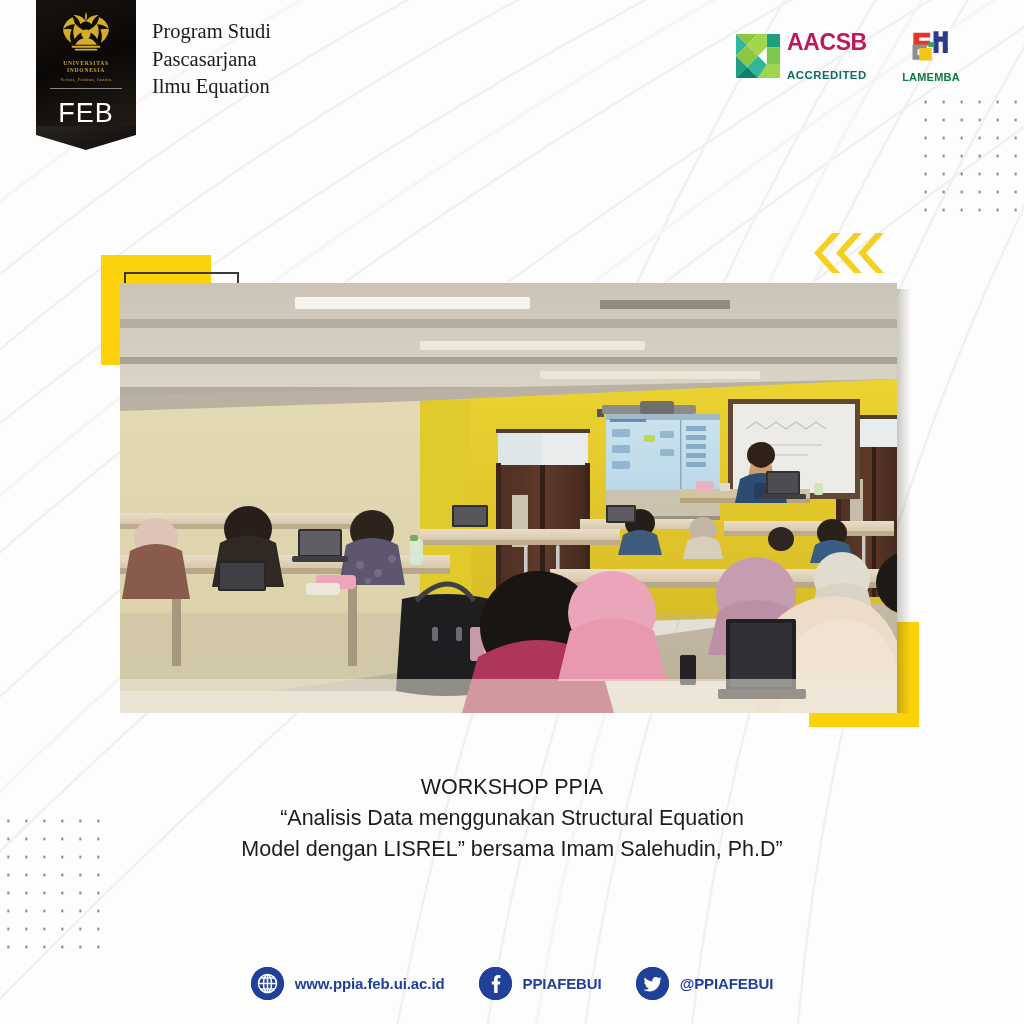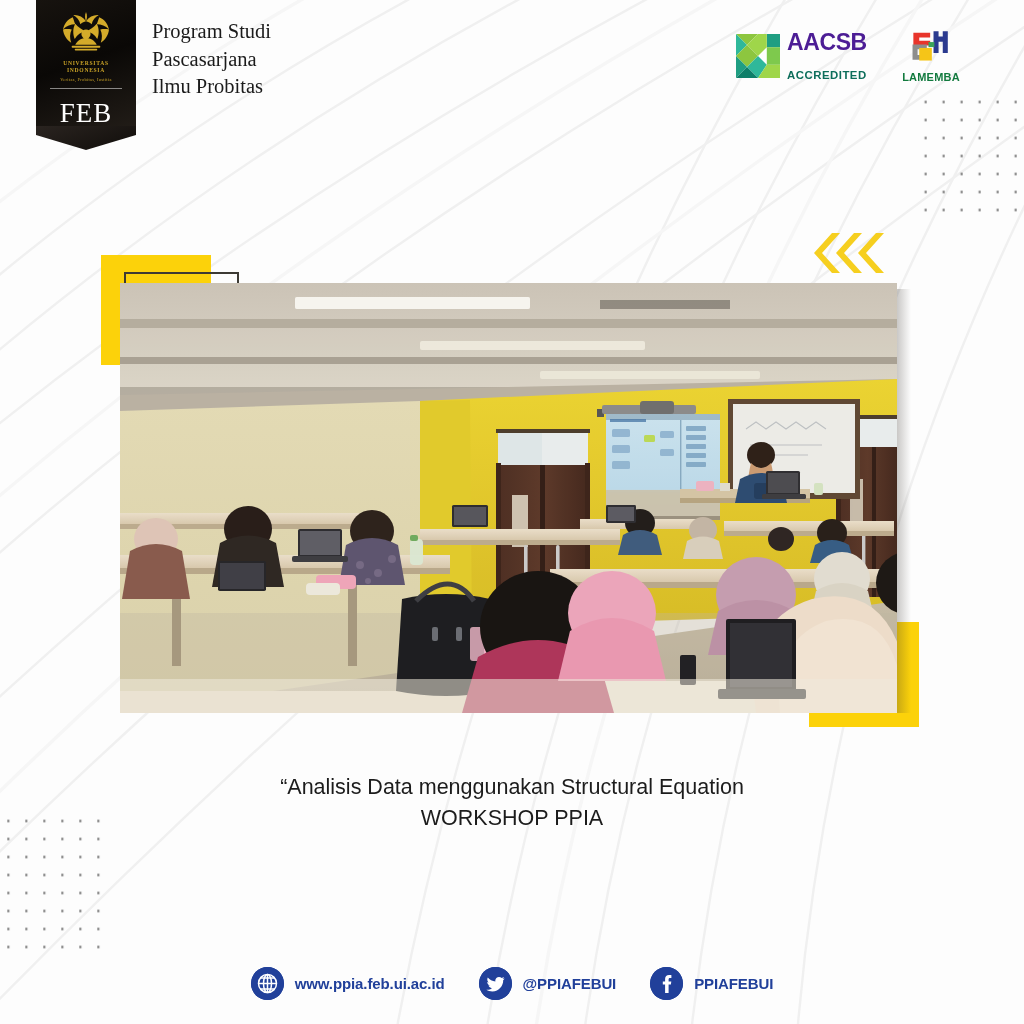--- a/index.html
+++ b/index.html
@@ -42,36 +42,36 @@
     color:#c9a227; font-size:4.4px; letter-spacing:.3px; text-align:center;
     font-family:"Liberation Serif", serif;
   }
   #badge .rule {
     position:absolute; left:14px; top:88px; width:72px; height:1px;
     background:rgba(255,255,255,.5);
   }
   #badge .feb {
     position:absolute; left:0; top:98px; width:100%;
     color:#fff; font-size:27px; text-align:center; letter-spacing:1px;
-    font-family:Liberation Serif, serif;
+    font-family:Liberation Sans, sans-serif;
   }
 
   
   #program-title {
     position:absolute; left:152px; top:18px; z-index:6;
     font-family:"Liberation Serif", serif;
     color:#1b1b1b; font-size:20.5px; line-height:27.5px;
   }
 
   
   #aacsb { position:absolute; left:736px; top:31px; z-index:6;
            display:flex; align-items:center; gap:7px; }
   #aacsb .mark { width:44px; height:44px; flex:none; }
   #aacsb .words { line-height:1; }
-  #aacsb .w1 { font-size:23px; font-weight:700; color:#4c1d95; letter-spacing:-.4px; }
+  #aacsb .w1 { font-size:23px; font-weight:700; color:#be185d; letter-spacing:-.4px; }
   #aacsb .w2 { font-size:11.4px; font-weight:700; color:#0d6e5b; letter-spacing:.5px; margin-top:16px; }
 
   #lamemba { position:absolute; left:896px; top:26px; z-index:6;
              width:70px; text-align:center; }
   #lamemba .mark { width:42px; height:38px; margin:0 auto; }
   #lamemba .words { font-size:11px; font-weight:700; color:#127a3e;
                     letter-spacing:.2px; margin-top:3px; }
 
   
   #dots-tr { position:absolute; right:0; top:93px; width:108px; height:132px; z-index:3; }
@@ -167,21 +167,21 @@
     <div>INDONESIA</div>
   </div>
   <div class="motto">Veritas, Probitas, Iustitia</div>
   <div class="rule"></div>
   <div class="feb">FEB</div>
 </div>
 
 <div id="program-title">
   <div>Program Studi</div>
   <div>Pascasarjana</div>
-  <div>Ilmu Probitas</div>
+  <div>Ilmu Equation</div>
 </div>
 
 <div id="aacsb">
   <svg class="mark" viewBox="0 0 100 100">
     <rect width="100" height="100" fill="#fff"></rect>
     <polygon points="0,0 50,0 25,25" fill="#8dc63f"></polygon>
     <polygon points="50,0 100,0 100,30 70,30 70,0" fill="#1f9e82"></polygon>
     <polygon points="0,0 25,25 0,50" fill="#2fb89a"></polygon>
     <polygon points="50,0 25,25 50,50 70,30 70,0" fill="#9fd64a"></polygon>
     <polygon points="0,50 25,25 50,50 25,75" fill="#8dc63f"></polygon>
@@ -488,22 +488,23 @@
       <rect x="560" y="372" width="16" height="30" rx="2" fill="#1d1d21"></rect>
       <rect x="876" y="382" width="44" height="36" rx="3" fill="#b9b0a0"></rect>
 
       <rect x="0" y="0" width="777" height="430" fill="#8a7f6a" opacity="0.05"></rect>
       <rect x="0" y="396" width="777" height="34" fill="#efe9db" opacity=".55"></rect>
     </svg>
   </div>
 </div>
 
 <div id="caption">
+  <div class="l">WORKSHOP PPIA</div>
   <div class="l">“Analisis Data menggunakan Structural Equation</div>
-  <div class="l">WORKSHOP PPIA</div>
+  <div class="l">Model dengan LISREL” bersama Imam Salehudin, Ph.D”</div>
 </div>
 
 <div id="footer">
 
   <div class="item">
     <span class="ic">
       <svg viewBox="0 0 33 33">
         <circle cx="16.5" cy="16.5" r="16.5" fill="#21409a"></circle>
         <g fill="none" stroke="#fff" stroke-width="1.5">
           <circle cx="16.5" cy="16.5" r="9"></circle>
@@ -515,36 +516,36 @@
         </g>
       </svg>
     </span>
     <span class="tx">www.ppia.feb.ui.ac.id</span>
   </div>
 
   <div class="item">
     <span class="ic">
       <svg viewBox="0 0 33 33">
         <circle cx="16.5" cy="16.5" r="16.5" fill="#21409a"></circle>
+        <path d="M18.6,17.6h2.3l0.4-3.2h-2.7v-1.8c0-0.9,0.3-1.5,1.5-1.5h1.3V8.2c-0.3,0-1.3-0.1-2.4-0.1
+                 c-2.3,0-3.9,1.4-3.9,4v2.3h-2.3v3.2h2.3v8.3h3.5V17.6z" fill="#fff"></path>
+      </svg>
+    </span>
+    <span class="tx">PPIAFEBUI</span>
+  </div>
+
+  <div class="item">
+    <span class="ic">
+      <svg viewBox="0 0 33 33">
+        <circle cx="16.5" cy="16.5" r="16.5" fill="#21409a"></circle>
         <path d="M25.6,11.5c-0.7,0.3-1.4,0.5-2.1,0.6c0.8-0.5,1.3-1.2,1.6-2c-0.7,0.4-1.5,0.7-2.4,0.9
                  c-0.7-0.7-1.6-1.1-2.7-1.1c-2,0-3.7,1.7-3.7,3.7c0,0.3,0,0.6,0.1,0.8c-3.1-0.2-5.8-1.6-7.6-3.9
                  c-0.3,0.6-0.5,1.2-0.5,1.9c0,1.3,0.6,2.4,1.6,3.1c-0.6,0-1.2-0.2-1.7-0.5c0,1.8,1.3,3.3,3,3.6
                  c-0.3,0.1-0.6,0.1-1,0.1c-0.2,0-0.5,0-0.7-0.1c0.5,1.5,1.8,2.5,3.4,2.6c-1.3,1-2.9,1.6-4.6,1.6
                  c-0.3,0-0.6,0-0.9-0.1c1.7,1.1,3.7,1.7,5.9,1.7c7,0,10.9-5.8,10.9-10.9c0-0.2,0-0.3,0-0.5
                  C24.5,13,25.1,12.3,25.6,11.5z" fill="#fff"></path>
       </svg>
     </span>
     <span class="tx">@PPIAFEBUI</span>
   </div>
 
-  <div class="item">
-    <span class="ic">
-      <svg viewBox="0 0 33 33">
-        <circle cx="16.5" cy="16.5" r="16.5" fill="#21409a"></circle>
-        <path d="M18.6,17.6h2.3l0.4-3.2h-2.7v-1.8c0-0.9,0.3-1.5,1.5-1.5h1.3V8.2c-0.3,0-1.3-0.1-2.4-0.1
-                 c-2.3,0-3.9,1.4-3.9,4v2.3h-2.3v3.2h2.3v8.3h3.5V17.6z" fill="#fff"></path>
-      </svg>
-    </span>
-    <span class="tx">PPIAFEBUI</span>
-  </div>
-
 
 </div>
 
 </body></html>

